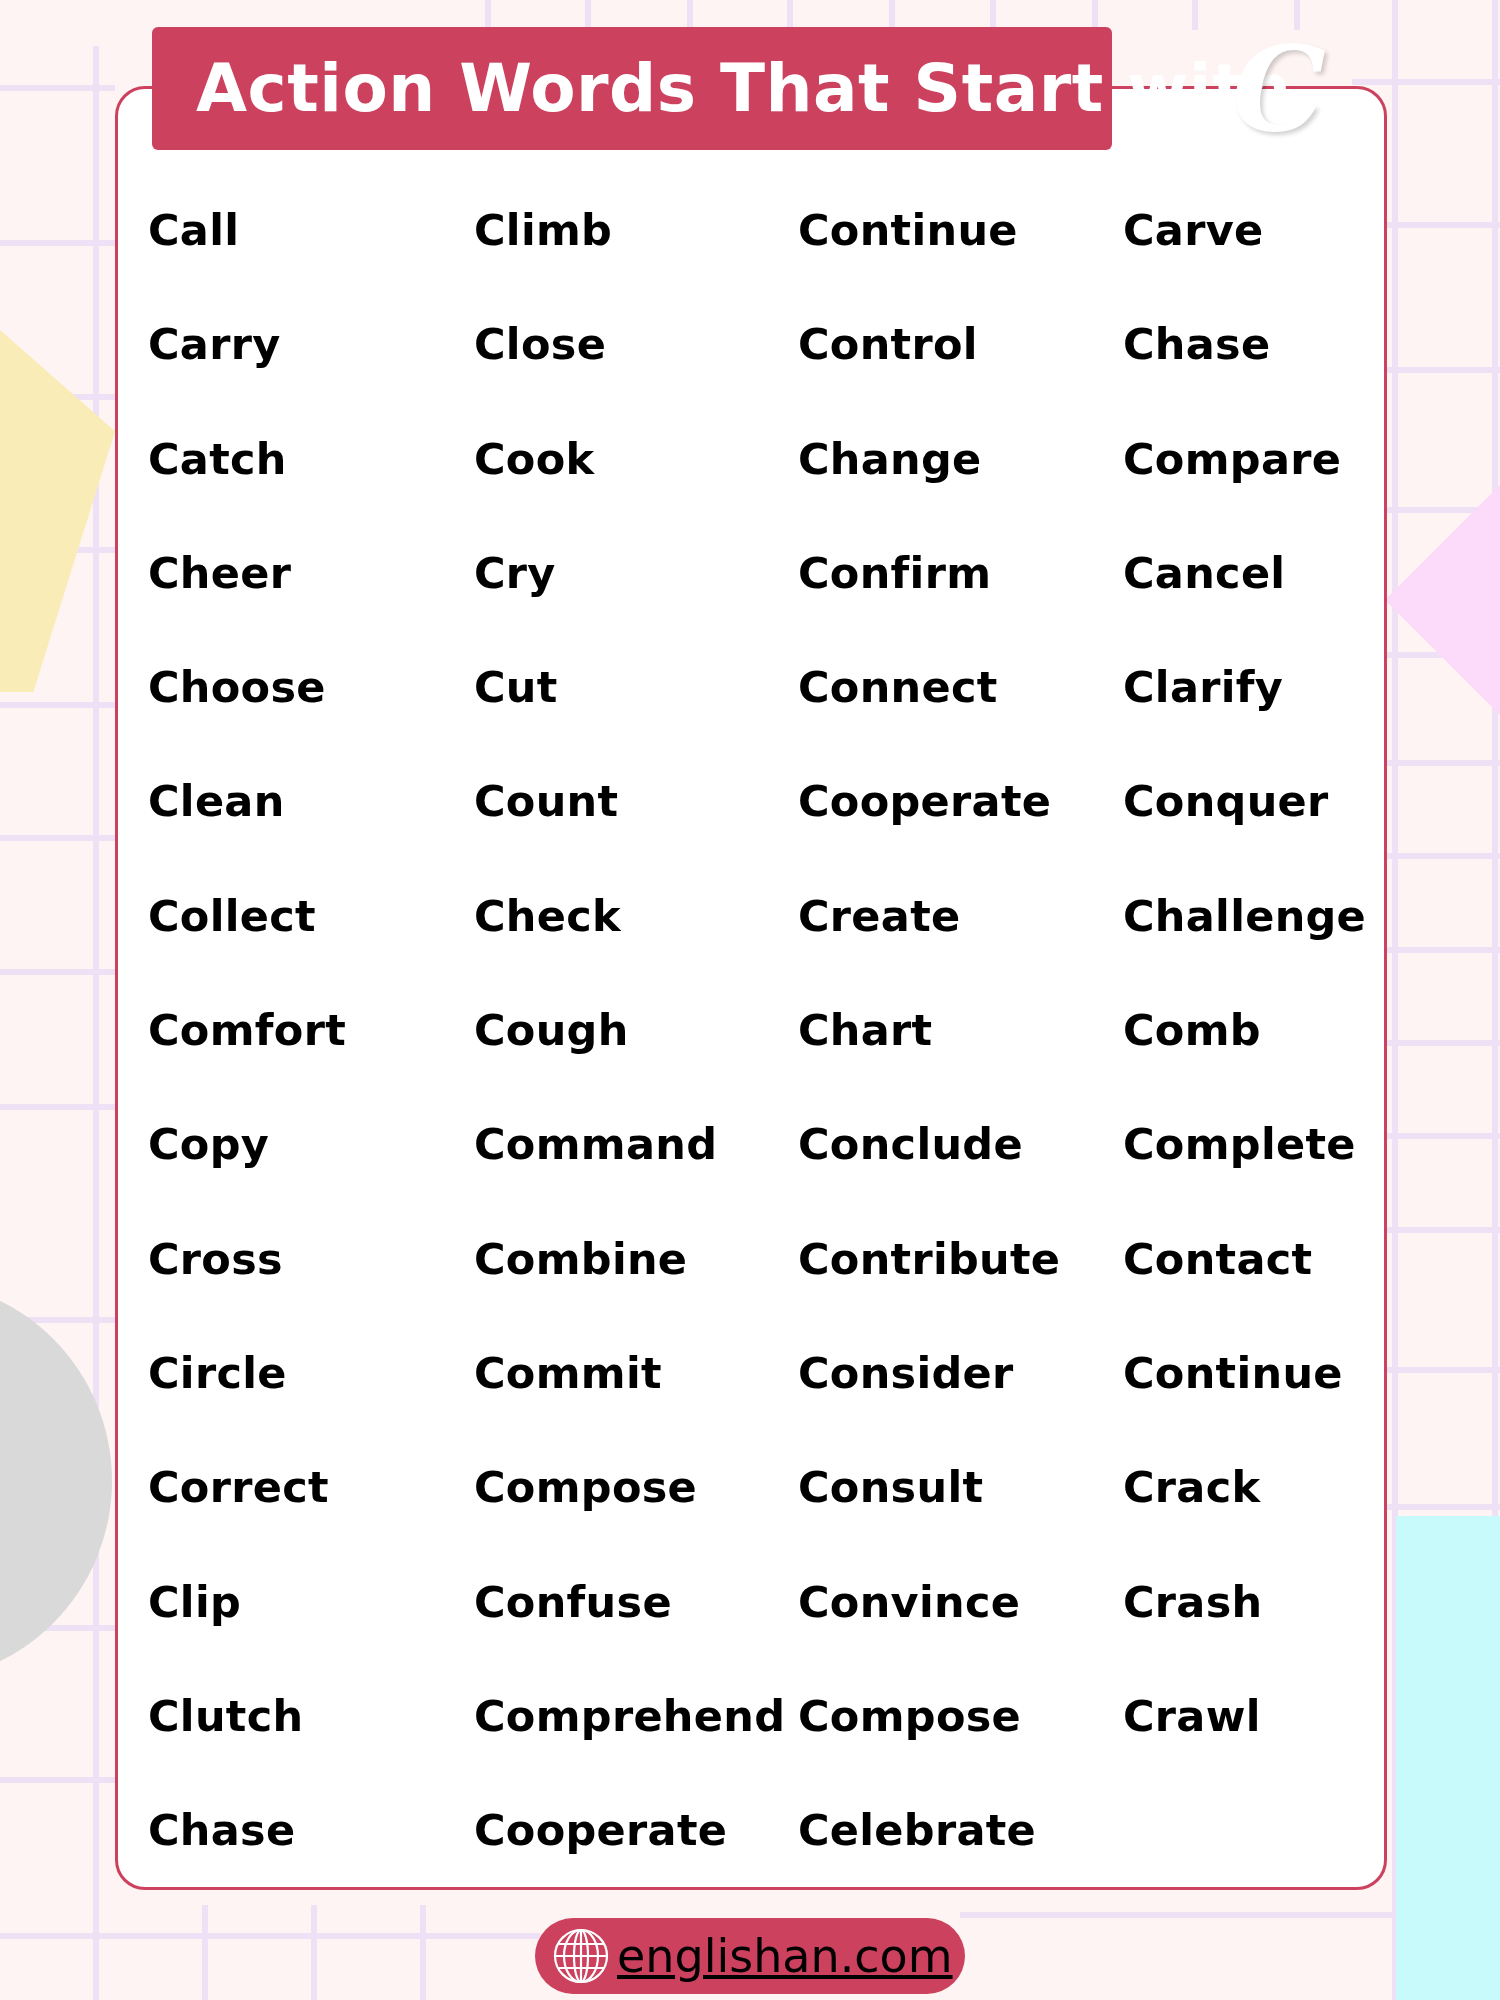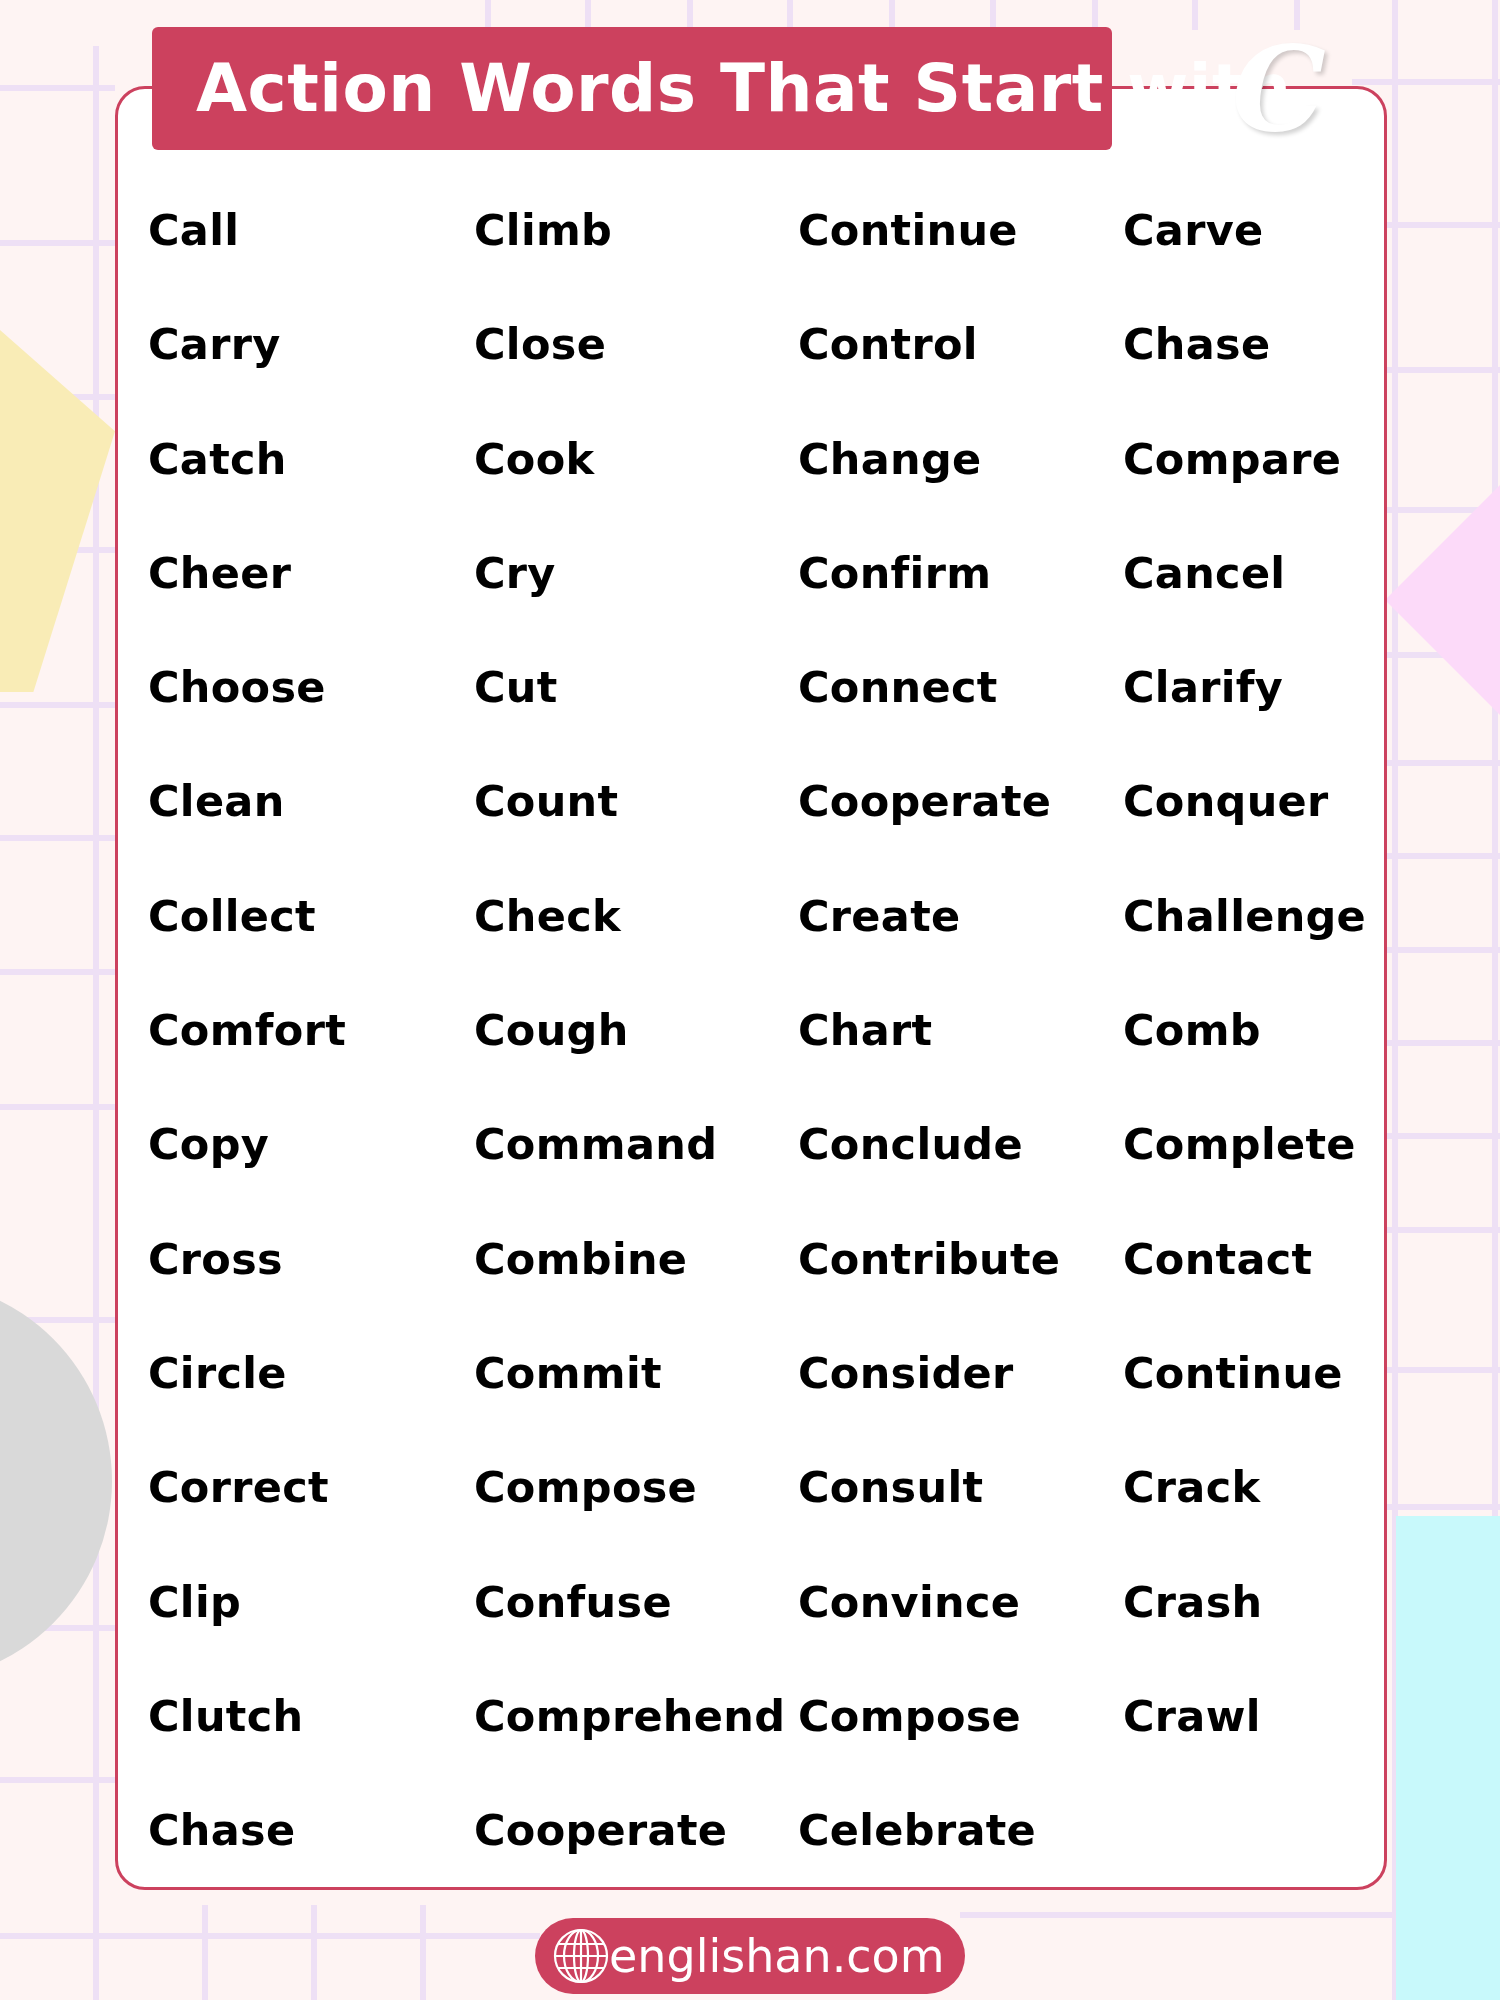--- a/index.html
+++ b/index.html
@@ -63,22 +63,22 @@
       font-size: 43px; font-weight: bold; color: #000000;
       line-height: 60px; white-space: nowrap; letter-spacing: 0.3px; margin-left: 12px;
     }
     .footer {
       position: absolute; left: 535px; top: 1918px; width: 430px; height: 76px;
       background: #cc415e; border-radius: 38px;
       display: flex; align-items: center;
     }
     .globe { width: 56px; height: 56px; margin-left: 18px; }
     .footer-text {
-      color: #ffffff; font-size: 46px; 
-      font-family: "DejaVu Sans", sans-serif; line-height: 76px;
+      color: #000000; font-size: 46px; margin-left: 8px;
+      font-family: "DejaVu Sans", sans-serif; line-height: 76px; text-decoration: underline;
     }
   </style>
 </head>
 <body>
 
 <svg class="grid" width="1500" height="2000" xmlns="http://www.w3.org/2000/svg">
   <g stroke="#eee0f5" stroke-width="6" fill="none">
 
     <line x1="96" y1="46" x2="96" y2="2000"></line>
     <line x1="205" y1="1905" x2="205" y2="2000"></line>

